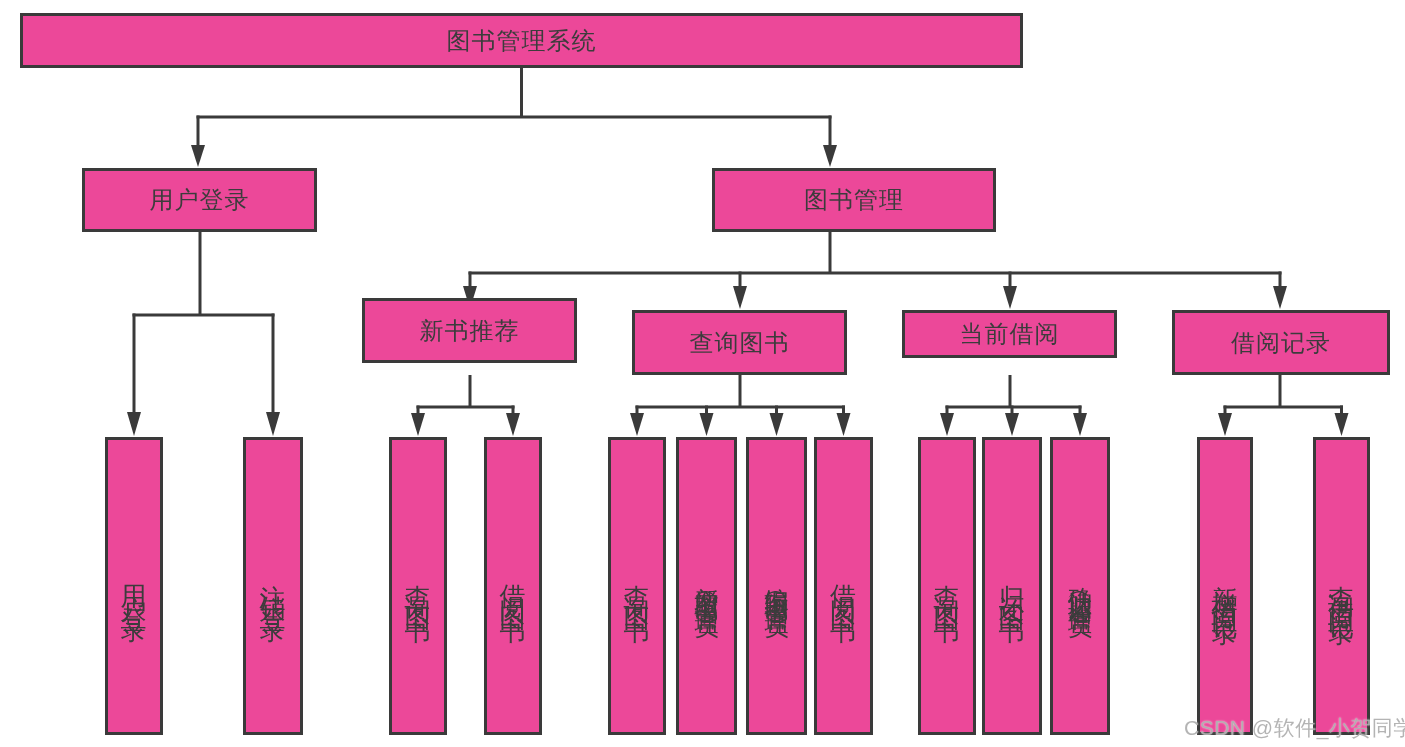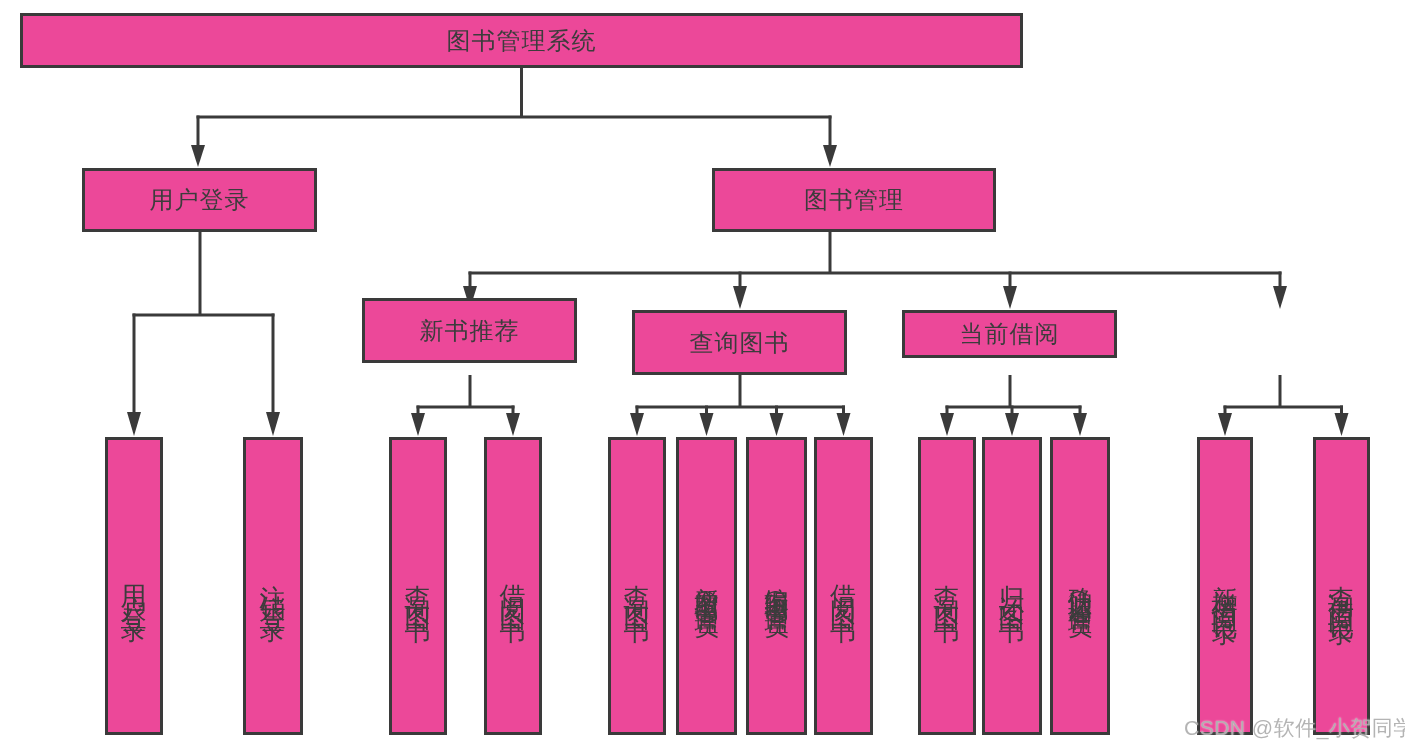--- a/index.html
+++ b/index.html
@@ -149,20 +149,23 @@
 
   <div class="box n-new-book">
     <span class="h-label">新书推荐</span>
   </div>
   <div class="box n-book-borrow">
     <span class="h-label">查询图书</span>
   </div>
   <div class="box n-cur-borrow">
     <span class="h-label">当前借阅</span>
   </div>
+  <div class="box n-records">
+    <span class="h-label">借阅记录</span>
+  </div>
 
   <div class="box lf lf-ul-login">
     <span class="v-label v-short">用户登录</span>
   </div>
   <div class="box lf lf-ul-logout">
     <span class="v-label v-short">注销登录</span>
   </div>
 
   <div class="box lf lf-nb-query">
     <span class="v-label v-short">查询图书</span>

